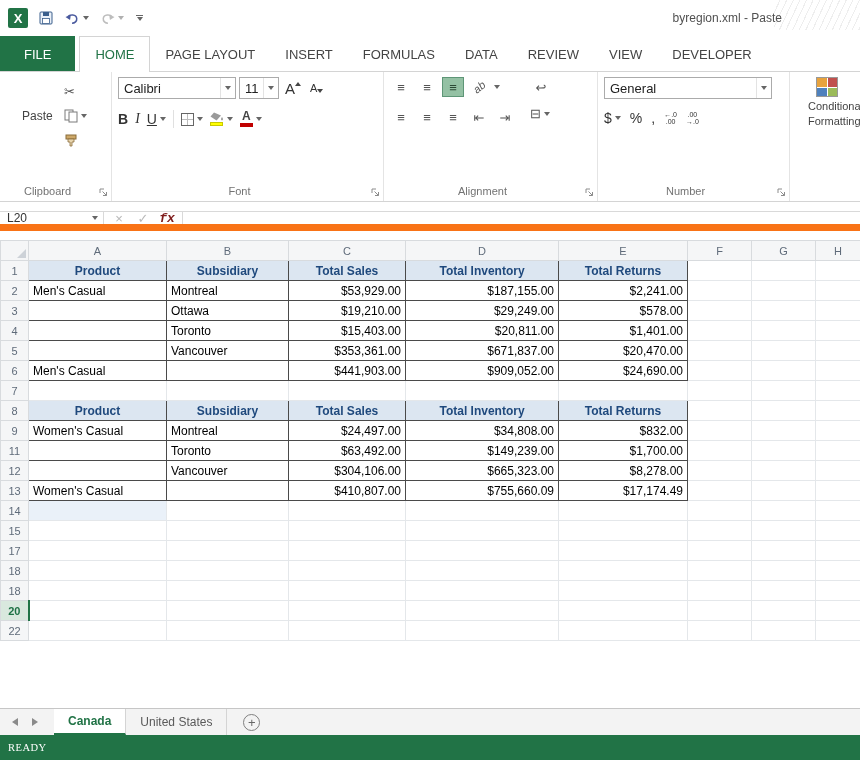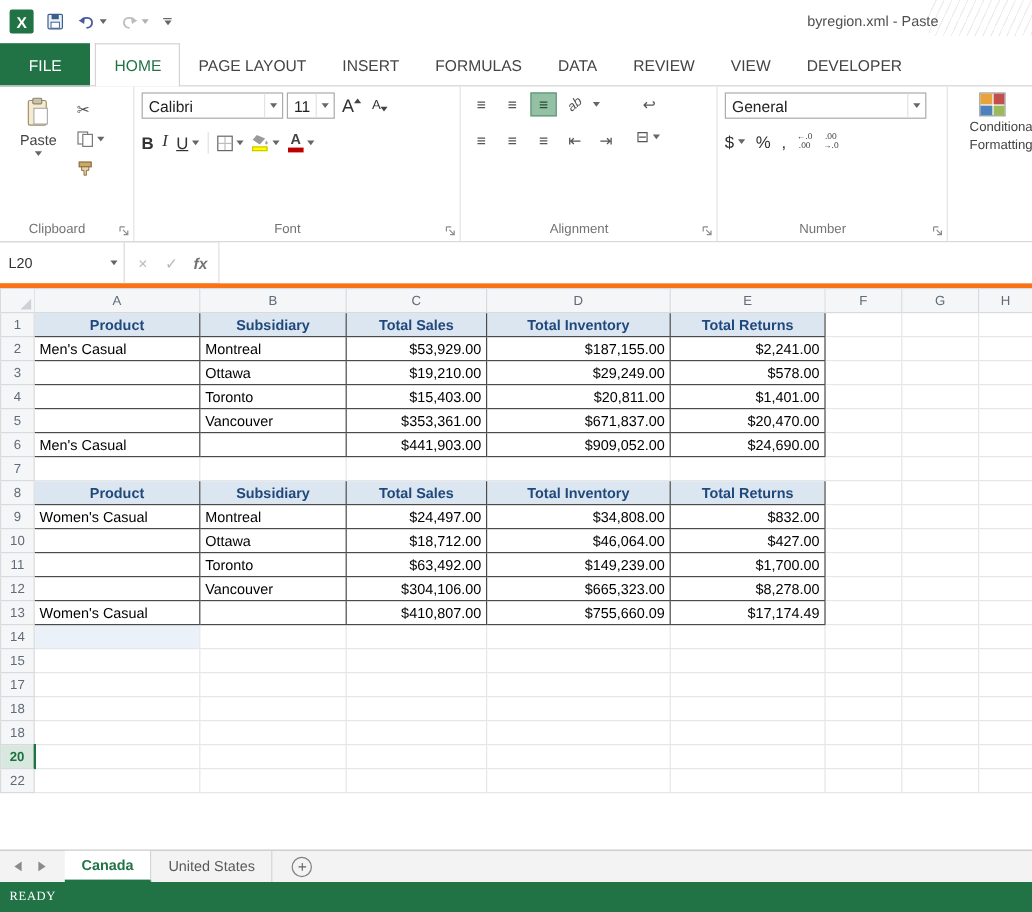--- a/index.html
+++ b/index.html
@@ -30,21 +30,21 @@
   .rtab.file { background:#217346; color:#fff; padding:0 24px; margin-right:4px; }
   .rtab.active { color:#217346; background:#fff; border:1px solid #d4d4d4; border-bottom:0; position:relative; z-index:2; }
 
   
   .ribbon { height:130px; background:#fff; border-bottom:1px solid #d4d4d4; display:flex; overflow:hidden; }
   .rgroup { position:relative; border-right:1px solid #e4e4e4; padding:5px 6px 20px 6px; flex-shrink:0; }
   .glabel { position:absolute; bottom:4px; left:0; right:16px; text-align:center; font-size:11px; color:#737373;margin-top:42px; }
   .lnch { position:absolute; right:3px; bottom:4px; }
 
   .clip-content { display:flex; gap:6px; }
-  .paste-btn { width:52px; display:flex; flex-direction:column; align-items:center; padding-top:3px; gap:2px; }
+  .paste-btn { width:52px; display:flex; flex-direction:row; align-items:center; padding-top:3px; gap:16px; }
   .paste-btn .plabel { font-size:12px; color:#444; }
   .clip-mini { display:flex; flex-direction:column; gap:5px; padding-top:4px; }
   .minibtn { height:20px; display:flex; align-items:center; gap:3px; color:#555; font-size:13px; }
 
   .font-row1 { display:flex; align-items:center; gap:3px; }
   .combo { height:22px; border:1px solid #ababab; background:#fff; display:flex; align-items:center;
     font-size:13px; color:#222; padding-left:5px; }
   .combo .cbx { margin-left:auto; align-self:stretch; display:flex; align-items:center; padding:0 4px; border-left:1px solid #e3e3e3; }
   .fname { width:118px; }
   .fsize { width:40px; }
@@ -80,27 +80,27 @@
 
   .styles-btn { width:110px; display:flex; flex-direction:column; align-items:flex-start; padding-left:12px; gap:3px; }
   .cf-icon { width:22px; height:20px; display:grid; grid-template-columns:1fr 1fr; grid-template-rows:1fr 1fr;
     gap:1px; background:#fff; border:1px solid #999; margin-left:8px; }
   .cf-icon span:nth-child(1){background:#e8a33d;} .cf-icon span:nth-child(2){background:#c0504d;}
   .cf-icon span:nth-child(3){background:#4f81bd;} .cf-icon span:nth-child(4){background:#9bbb59;}
   .styles-btn .line { font-size:11px; color:#444; white-space:nowrap; }
 
   
   .fbar-wrap { height:38px; background:#fff; display:flex; align-items:center; }
-  .fbar { display:flex; height:40px; width:100%; border-top:1px solid #d9d9d9; border-bottom:5px solid #f97316; }
+  .fbar { display:flex; height:20px; width:100%; border-top:1px solid #d9d9d9; border-bottom:7px solid #f97316; }
   .namebox { width:104px; border-right:1px solid #d9d9d9; display:flex; align-items:center;
     font-size:12px; color:#333; padding-left:7px; }
   .namebox .cbx { margin-left:auto; padding:0 5px; align-self:stretch; display:flex; align-items:center; }
   .fbtns { display:flex; align-items:center; border-right:1px solid #d9d9d9; padding:0 4px; gap:2px; }
   .fbtn { width:22px; text-align:center; font-size:13px; color:#b8b8b8; }
-  .fbtn.fx { color:#737373; font-style:italic; font-family:Liberation Sans, sans-serif; font-weight:bold; }
+  .fbtn.fx { color:#7f1d1d; font-style:italic; font-family:Liberation Mono, monospace; font-weight:bold; }
   .finput { flex:1; background:#fff; font-size:12px; padding-left:6px; display:flex; align-items:center; color:#222; }
 
   
   .gridarea { height:468px; background:#fff; overflow:hidden; }
   table#sheet { border-collapse:collapse; table-layout:fixed; width:860px; font-size:12px; }
   #sheet th, #sheet td { height:20px; padding:0 4px; overflow:hidden; white-space:nowrap; }
   #sheet thead th, #sheet th.corner { background:#f5f6f7; border:1px solid #d8dbde; font-weight:normal;
     font-size:11px; color:#5f6b7a; text-align:center; padding:0; }
   #sheet th.corner { position:relative; }
   #sheet th.corner::after { content:''; position:absolute; right:2px; bottom:2px;
@@ -496,31 +496,20 @@
             <td class="c-l">Women's Casual</td>
             <td class="c-l">Montreal</td>
             <td class="c-v">$24,497.00</td>
             <td class="c-v">$34,808.00</td>
             <td class="c-v">$832.00</td>
             <td></td>
             <td></td>
             <td></td>
           </tr>
           <tr>
-            <th class="rowhead">10</th>
-            <td class="c-l"></td>
-            <td class="c-l">Ottawa</td>
-            <td class="c-v">$18,712.00</td>
-            <td class="c-v">$46,064.00</td>
-            <td class="c-v">$427.00</td>
-            <td></td>
-            <td></td>
-            <td></td>
-          </tr>
-          <tr>
             <th class="rowhead">11</th>
             <td class="c-l"></td>
             <td class="c-l">Toronto</td>
             <td class="c-v">$63,492.00</td>
             <td class="c-v">$149,239.00</td>
             <td class="c-v">$1,700.00</td>
             <td></td>
             <td></td>
             <td></td>
           </tr>

